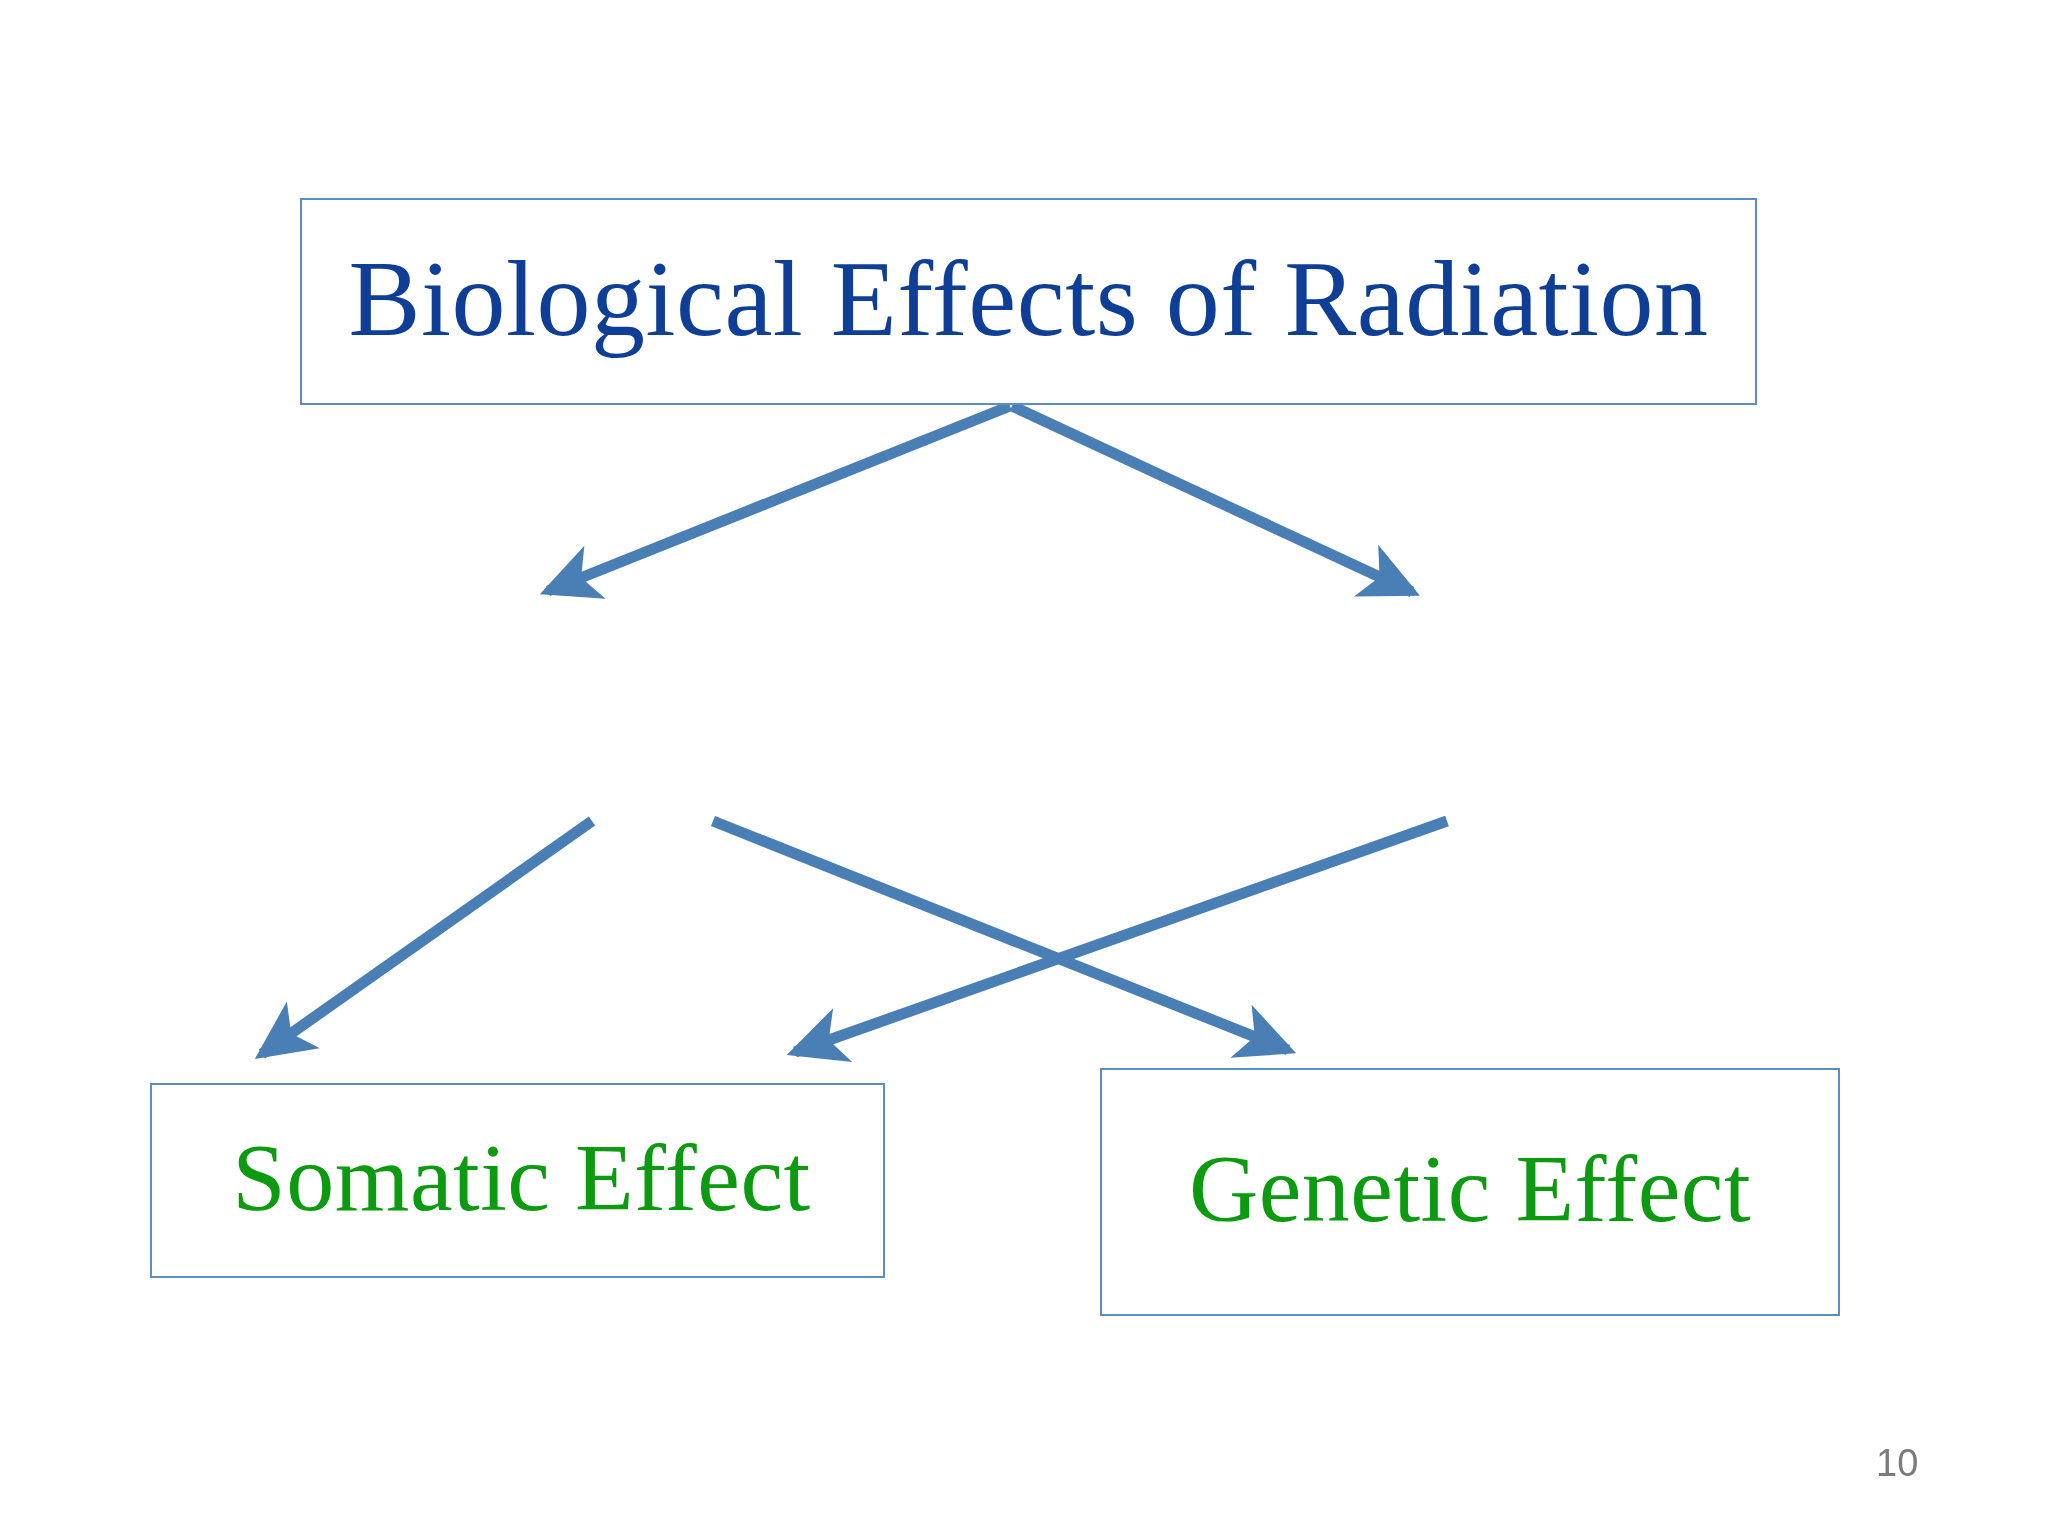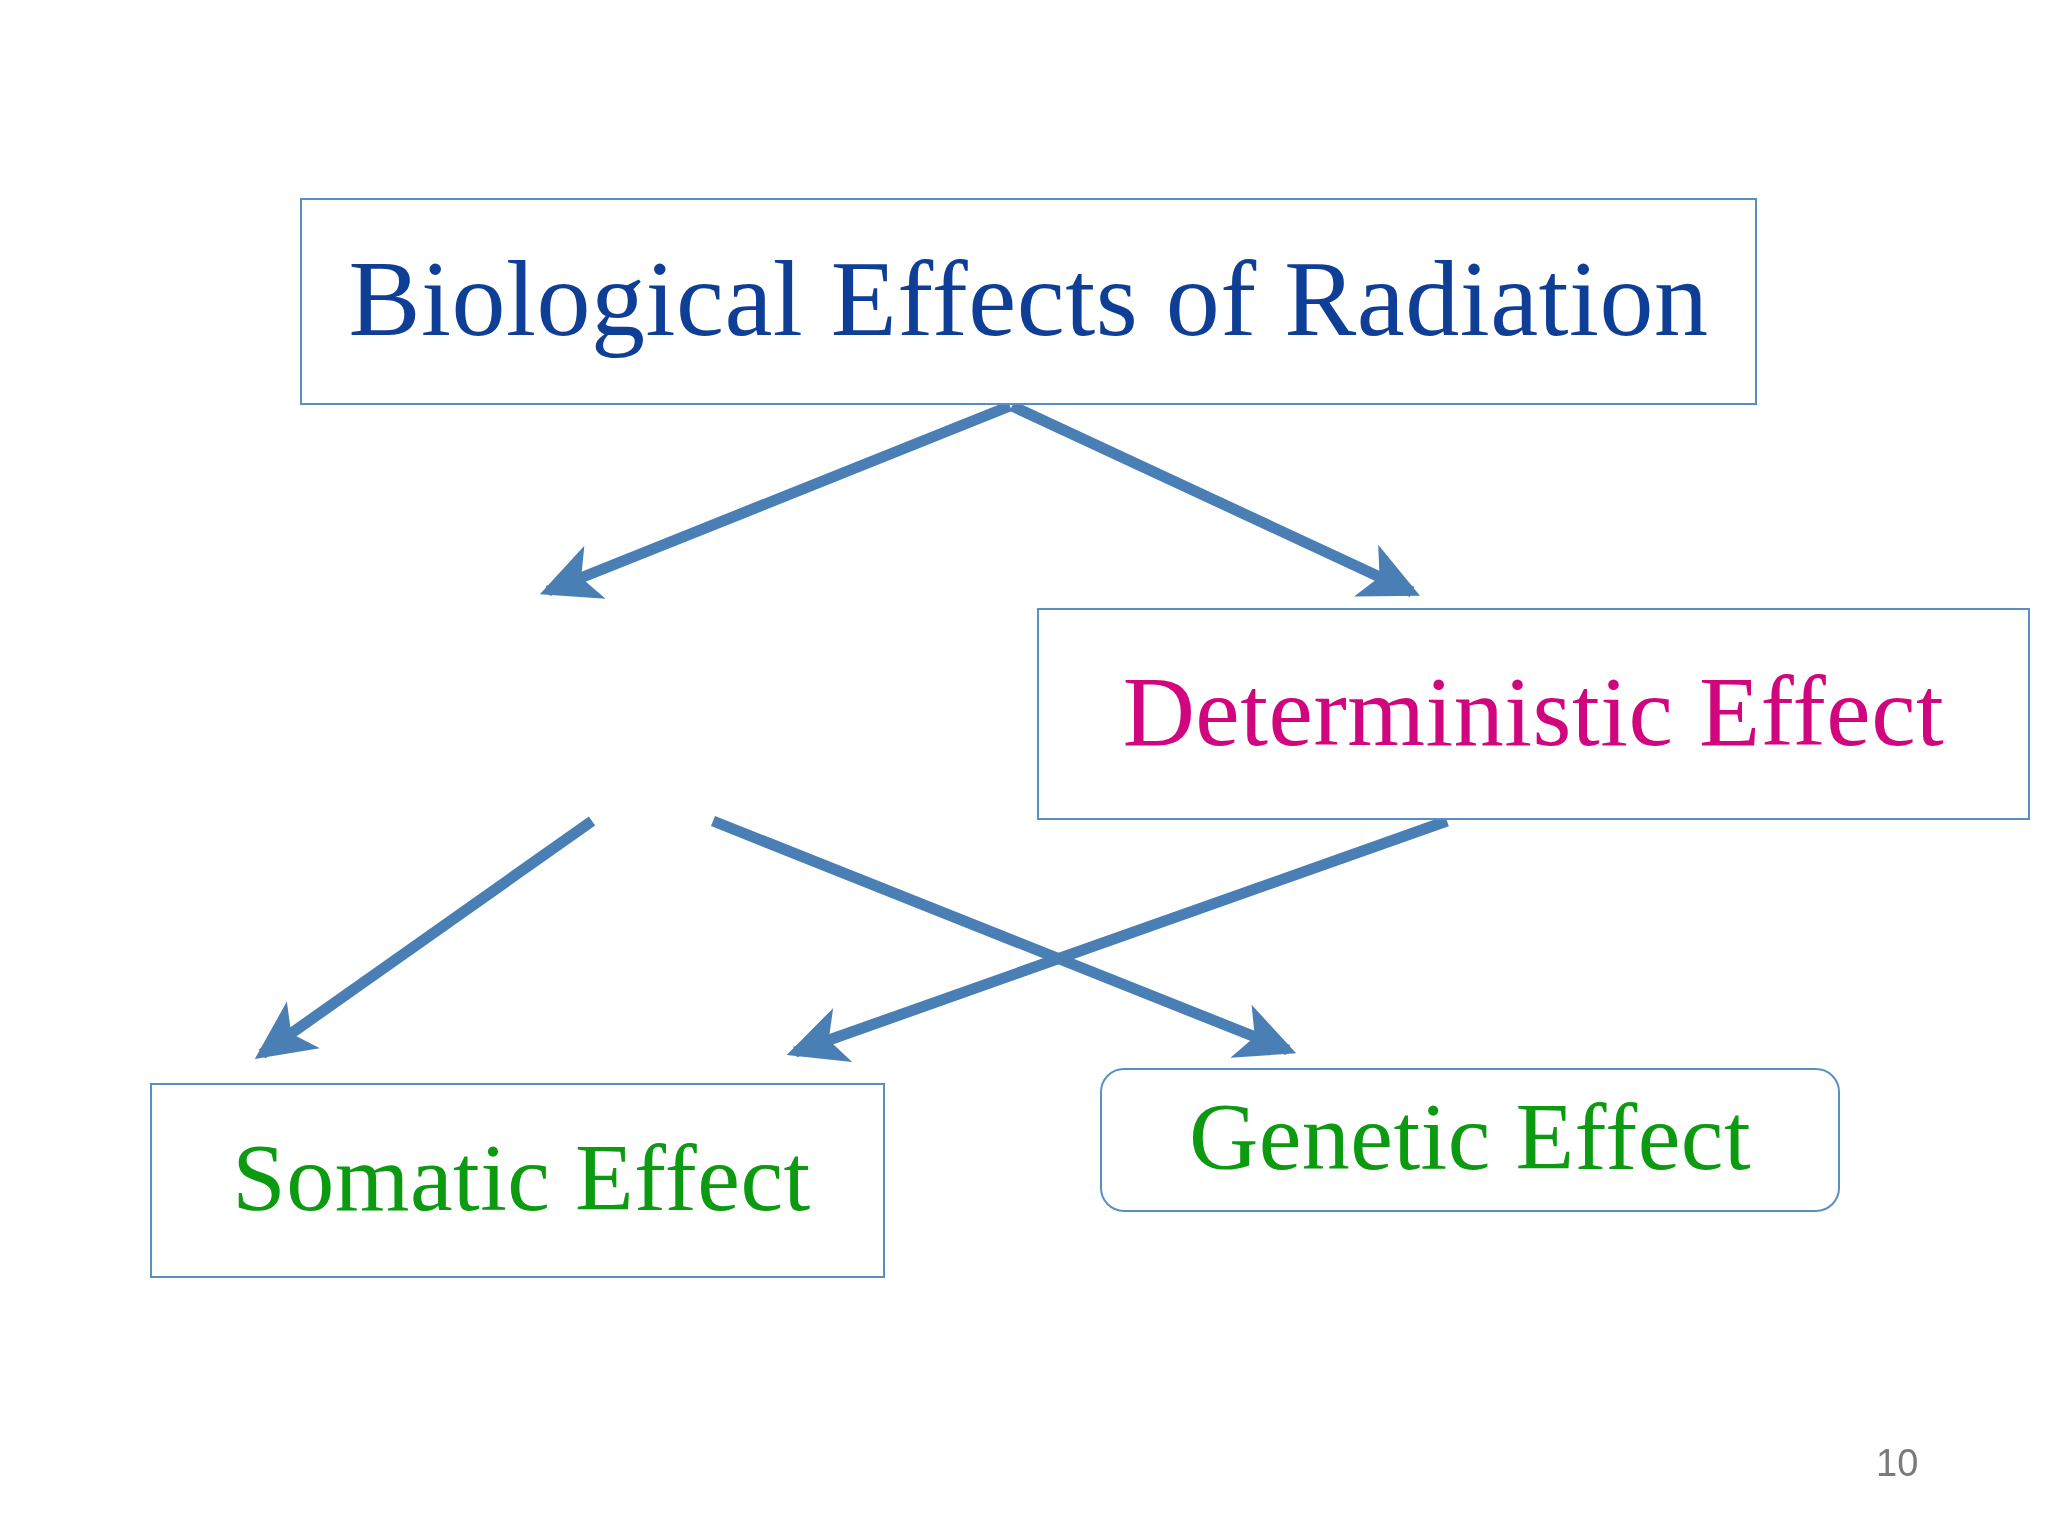--- a/index.html
+++ b/index.html
@@ -94,22 +94,21 @@
     color: #0b9a10;
     font-size: 96px;
     padding-bottom: 6px;
   }
 
   
   #node-genetic {
     left: 1100px;
     top: 1068px;
     width: 740px;
-    height: 144px;
-    border-radius: 24px;
+    height: 248px;
   }
   #node-genetic .node-label {
     color: #0b9a10;
     font-size: 96px;
     padding-bottom: 6px;
   }
 
   
   #page-number {
     position: absolute;
@@ -144,23 +143,20 @@
     <line x1="713" y1="821" x2="1288" y2="1050" stroke="#4a7fb5" stroke-width="11" marker-end="url(#ah)"></line>
 
     <line x1="1447" y1="821" x2="795" y2="1052" stroke="#4a7fb5" stroke-width="11" marker-end="url(#ah)"></line>
   </svg>
 
   <div class="node-box" id="node-title">
     <span class="node-label">Biological Effects of Radiation</span>
   </div>
 
 
-  <div class="node-box" id="node-deterministic">
-    <span class="node-label">Deterministic Effect</span>
-  </div>
 
   <div class="node-box" id="node-somatic">
     <span class="node-label">Somatic Effect</span>
   </div>
 
   <div class="node-box" id="node-genetic">
     <span class="node-label">Genetic Effect</span>
   </div>
 
   <div id="page-number">10</div>

